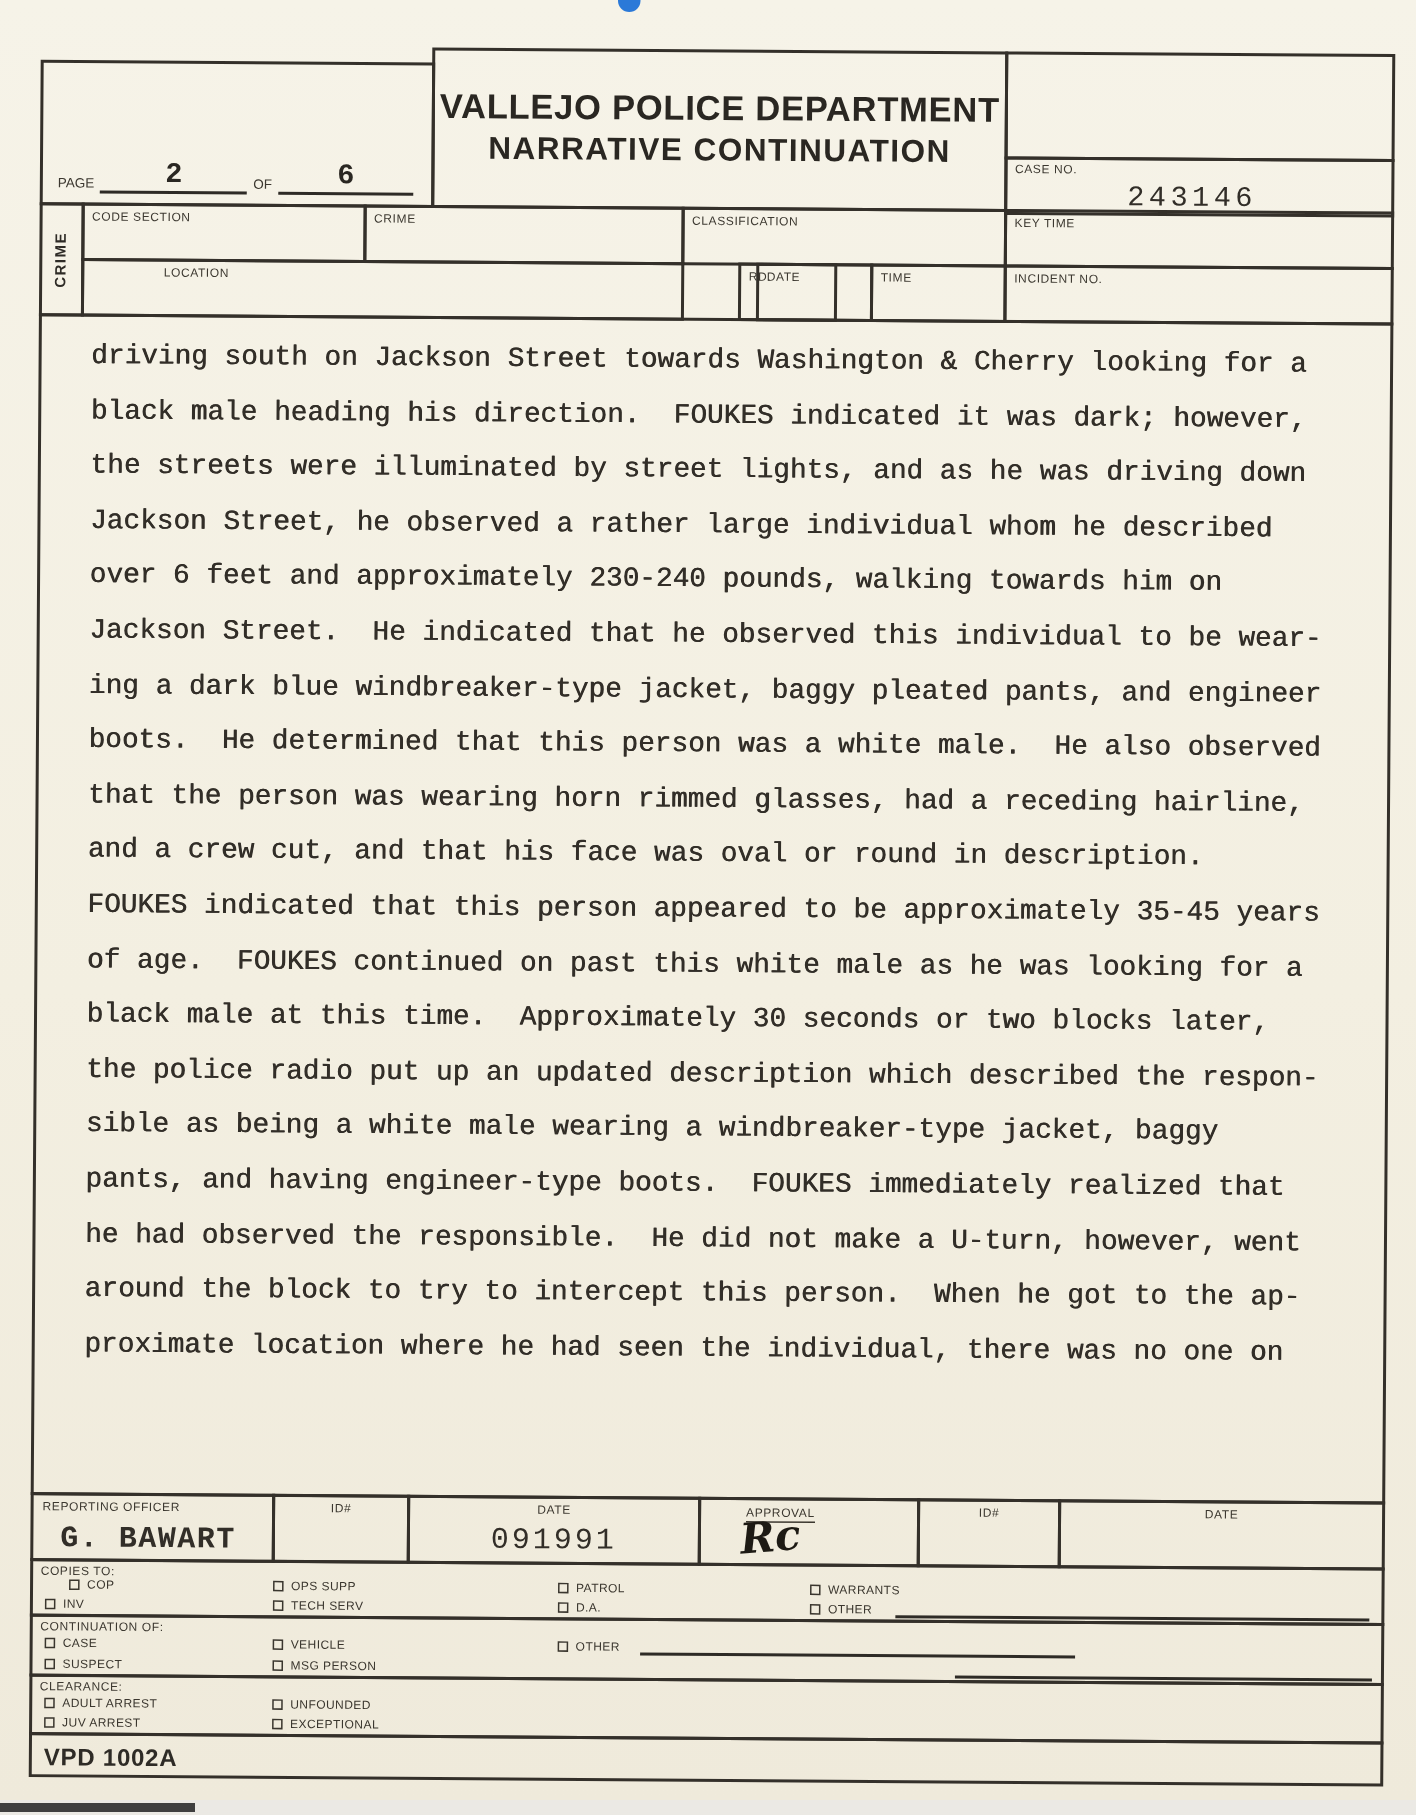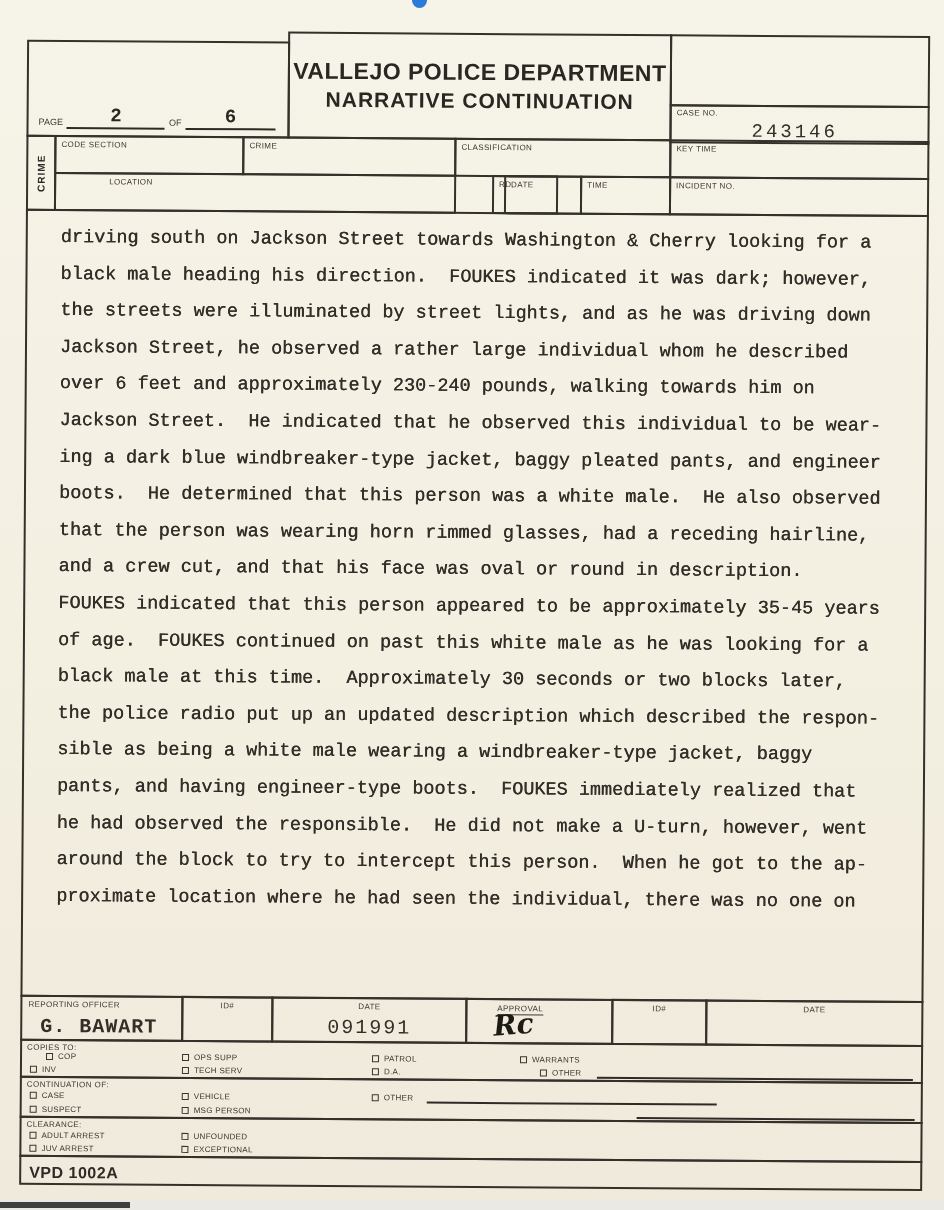--- a/index.html
+++ b/index.html
@@ -153,21 +153,21 @@
         <span>COP</span>
       </span>
     <span class="cb" style="left:160px;top:11px;">
         <span class="sq"></span>
         <span>OPS SUPP</span>
       </span>
     <span class="cb" style="left:350px;top:11px;">
         <span class="sq"></span>
         <span>PATROL</span>
       </span>
-    <span class="cb" style="left:498px;top:11px;">
+    <span class="cb" style="left:518px;top:11px;">
         <span class="sq"></span>
         <span>WARRANTS</span>
       </span>
     <span class="cb" style="left:8px;top:24px;">
         <span class="sq"></span>
         <span>INV</span>
       </span>
     <span class="cb" style="left:160px;top:24px;">
         <span class="sq"></span>
         <span>TECH SERV</span>

